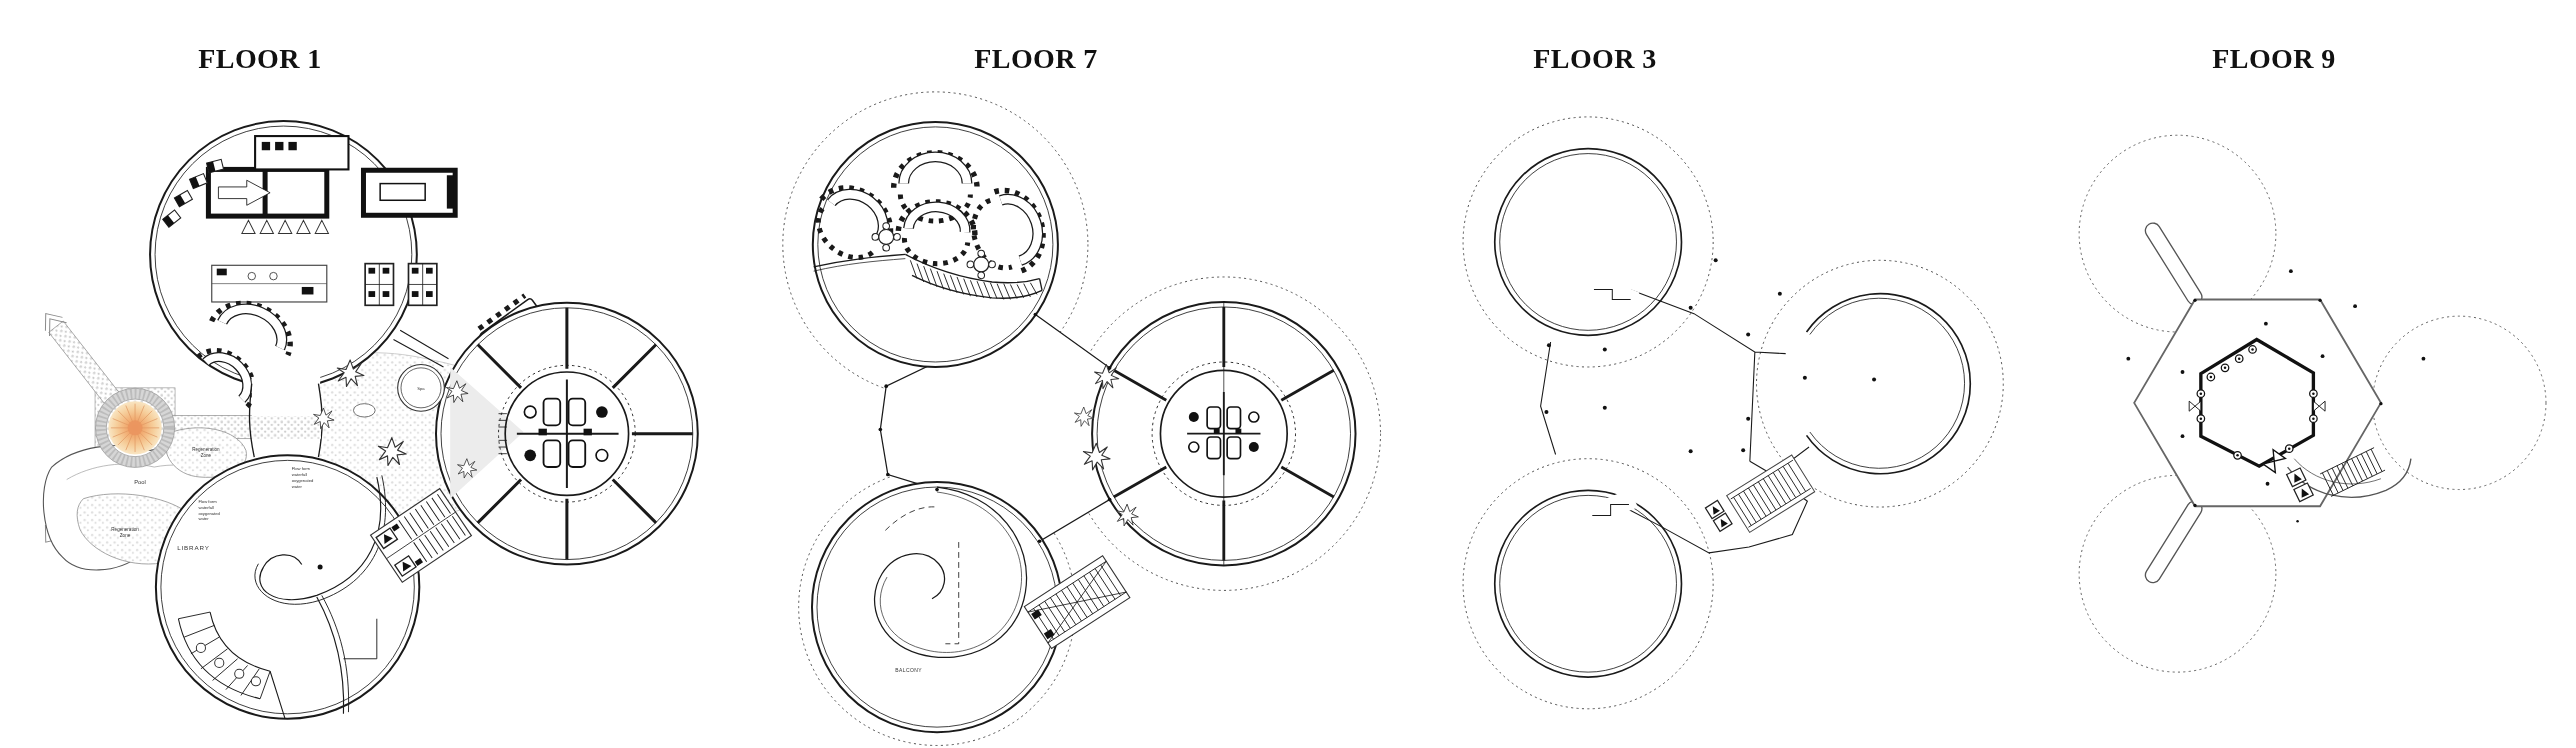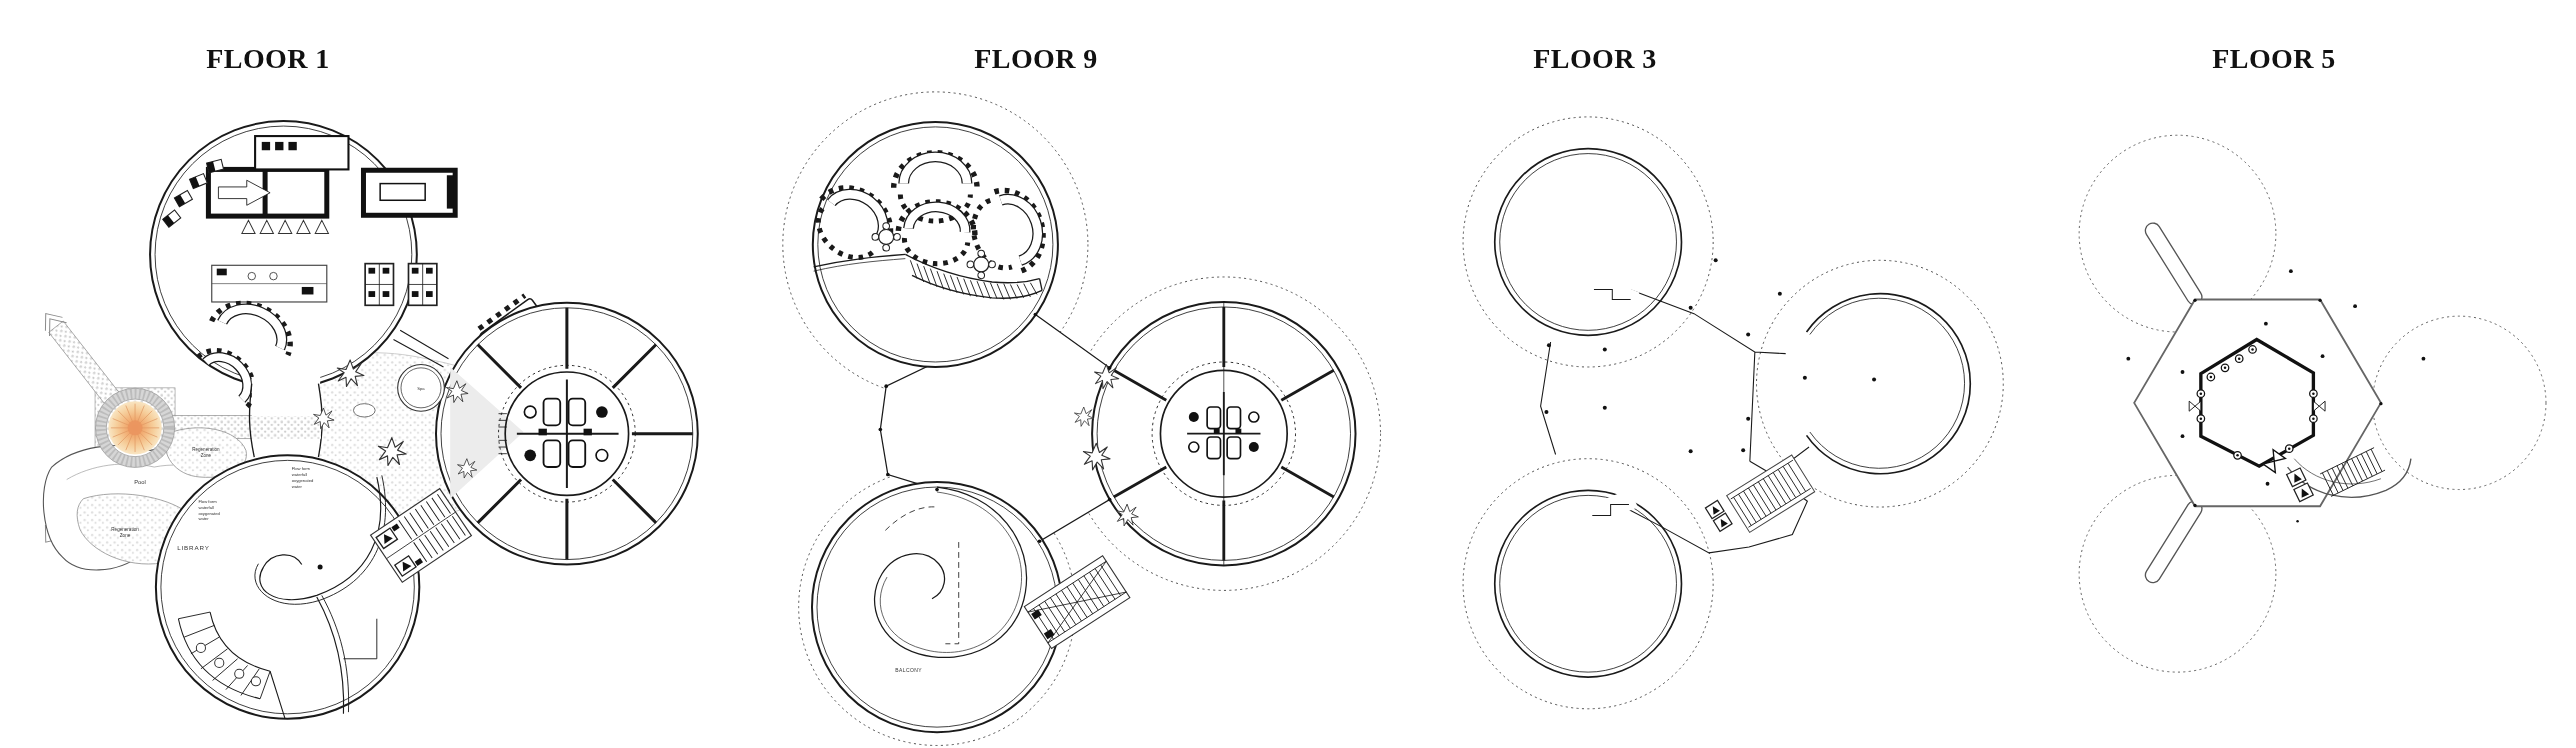--- a/index.html
+++ b/index.html
@@ -14,24 +14,24 @@
   .lnl{stroke:#8a8a8a;fill:none}
   .wf{fill:#ffffff;stroke:#1a1a1a}
   .dot{fill:#111;stroke:none}
   text.lbl{font-family:"Liberation Sans",sans-serif;fill:#333;stroke:none}
 </style>
 </head>
 <body>
 
 <div id="stage">
 
-  <div class="floor-title" style="left:268px">FLOOR 1</div>
-  <div class="floor-title" style="left:1036px">FLOOR 9</div>
+  <div class="floor-title" style="left:260px">FLOOR 1</div>
+  <div class="floor-title" style="left:1036px">FLOOR 7</div>
   <div class="floor-title" style="left:1595px">FLOOR 3</div>
-  <div class="floor-title" style="left:2274px">FLOOR 5</div>
+  <div class="floor-title" style="left:2274px">FLOOR 9</div>
 
   <svg width="2576" height="749" viewBox="0 0 3090 898">
     <defs>
       <pattern id="stip" width="8" height="8" patternUnits="userSpaceOnUse">
         <rect width="8" height="8" fill="#fff"></rect>
         <circle cx="2" cy="2" r="1.6" fill="#d4d4d4"></circle>
         <circle cx="6" cy="5.5" r="1.3" fill="#c6c6c6"></circle>
       </pattern>
       <pattern id="stipLight" width="9" height="9" patternUnits="userSpaceOnUse">
         <rect width="9" height="9" fill="#fff"></rect>

